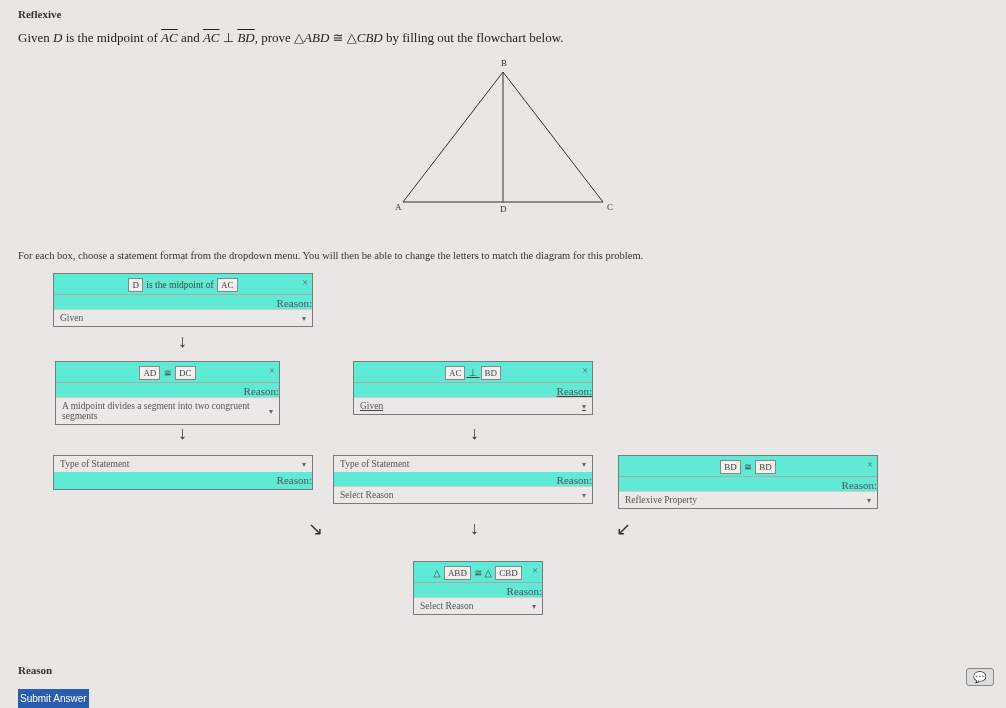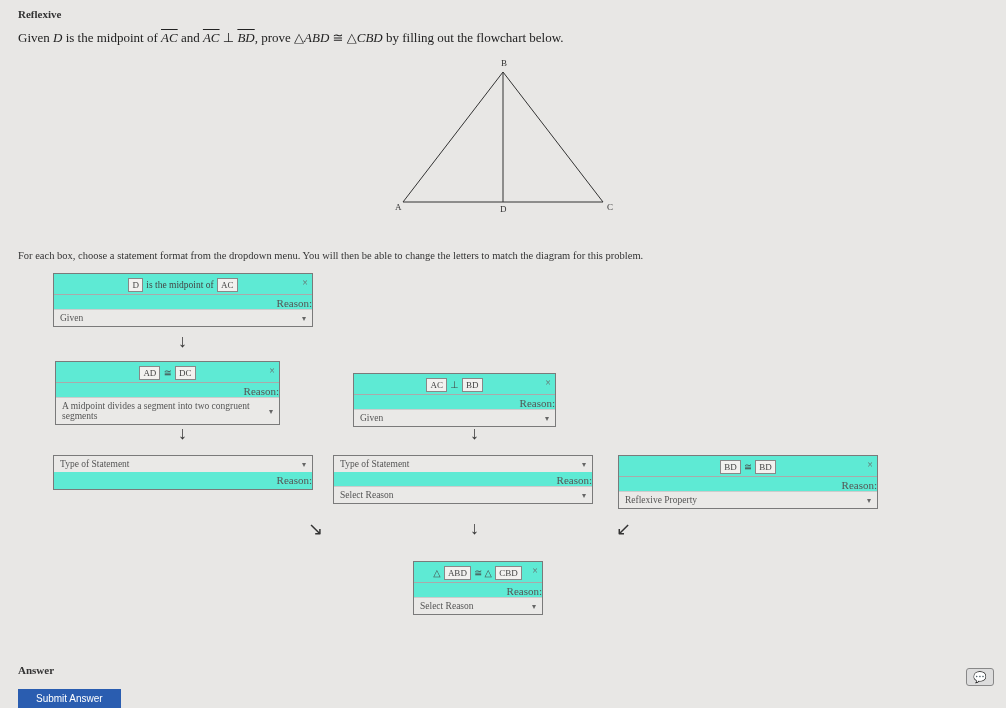--- a/index.html
+++ b/index.html
@@ -112,21 +112,21 @@
     font-weight: bold;
     color: #333;
   }
   .submit-btn {
     position: absolute;
     bottom: 0;
     left: 18px;
     background: #2a5db0;
     color: #fff;
     font-size: 10px;
-    padding: 4px 18px;
+    padding: 4px 2px;
     border: none;
     cursor: pointer;
     font-family: Arial, sans-serif;
   }
   .chat-pill {
     position: absolute;
     bottom: 22px;
     right: 12px;
     width: 28px;
     height: 18px;
@@ -187,21 +187,21 @@
         <span class="token">AD</span><span> ≅ </span><span class="token">DC</span>
         <span class="close">×</span>
       </div>
       <div class="reason-label">Reason:</div>
       <div class="reason-select">
         <span>A midpoint divides a segment into two congruent segments</span>
         <span class="caret">▾</span>
       </div>
     </div>
 
-    <div class="node" style="left:335px; top:100px; width:203px;">
+    <div class="node" style="left:335px; top:88px; width:240px;text-decoration:underline;">
       <div class="stmt">
         <span class="token">AC</span><span> ⊥ </span><span class="token">BD</span>
         <span class="close">×</span>
       </div>
       <div class="reason-label">Reason:</div>
       <div class="reason-select">
         <span>Given</span>
         <span class="caret">▾</span>
       </div>
     </div>
@@ -253,15 +253,15 @@
       <div class="reason-label">Reason:</div>
       <div class="reason-select">
         <span>Select Reason</span>
         <span class="caret">▾</span>
       </div>
     </div>
 
   </div>
 </div>
 
-<div class="answer-label">Answer</div>
+<div class="answer-label">Reason</div>
 <button class="submit-btn">Submit Answer</button>
 <div class="chat-pill">💬</div>
 
 </body></html>

